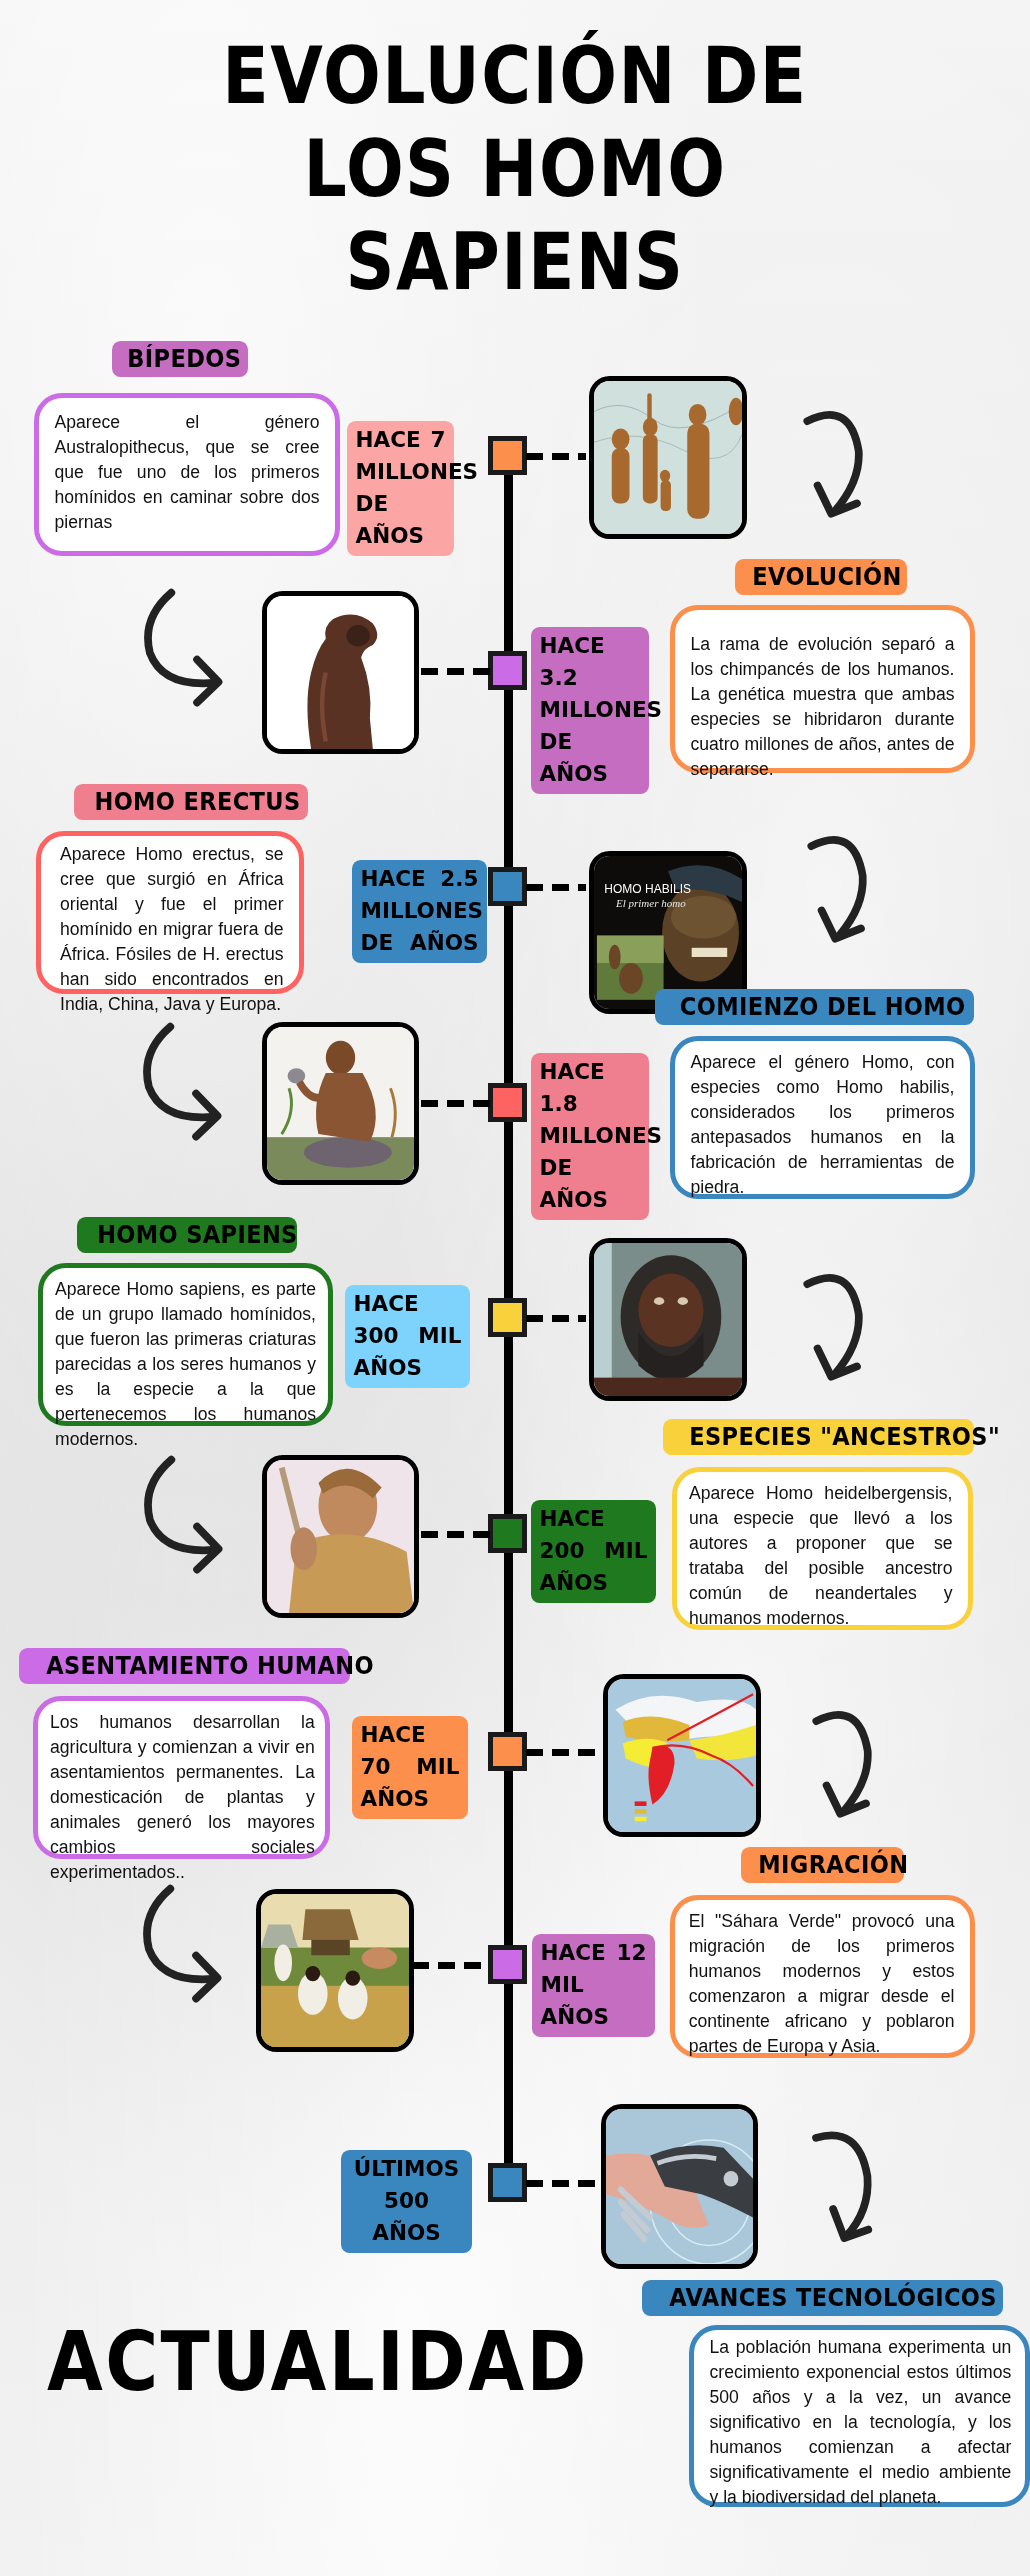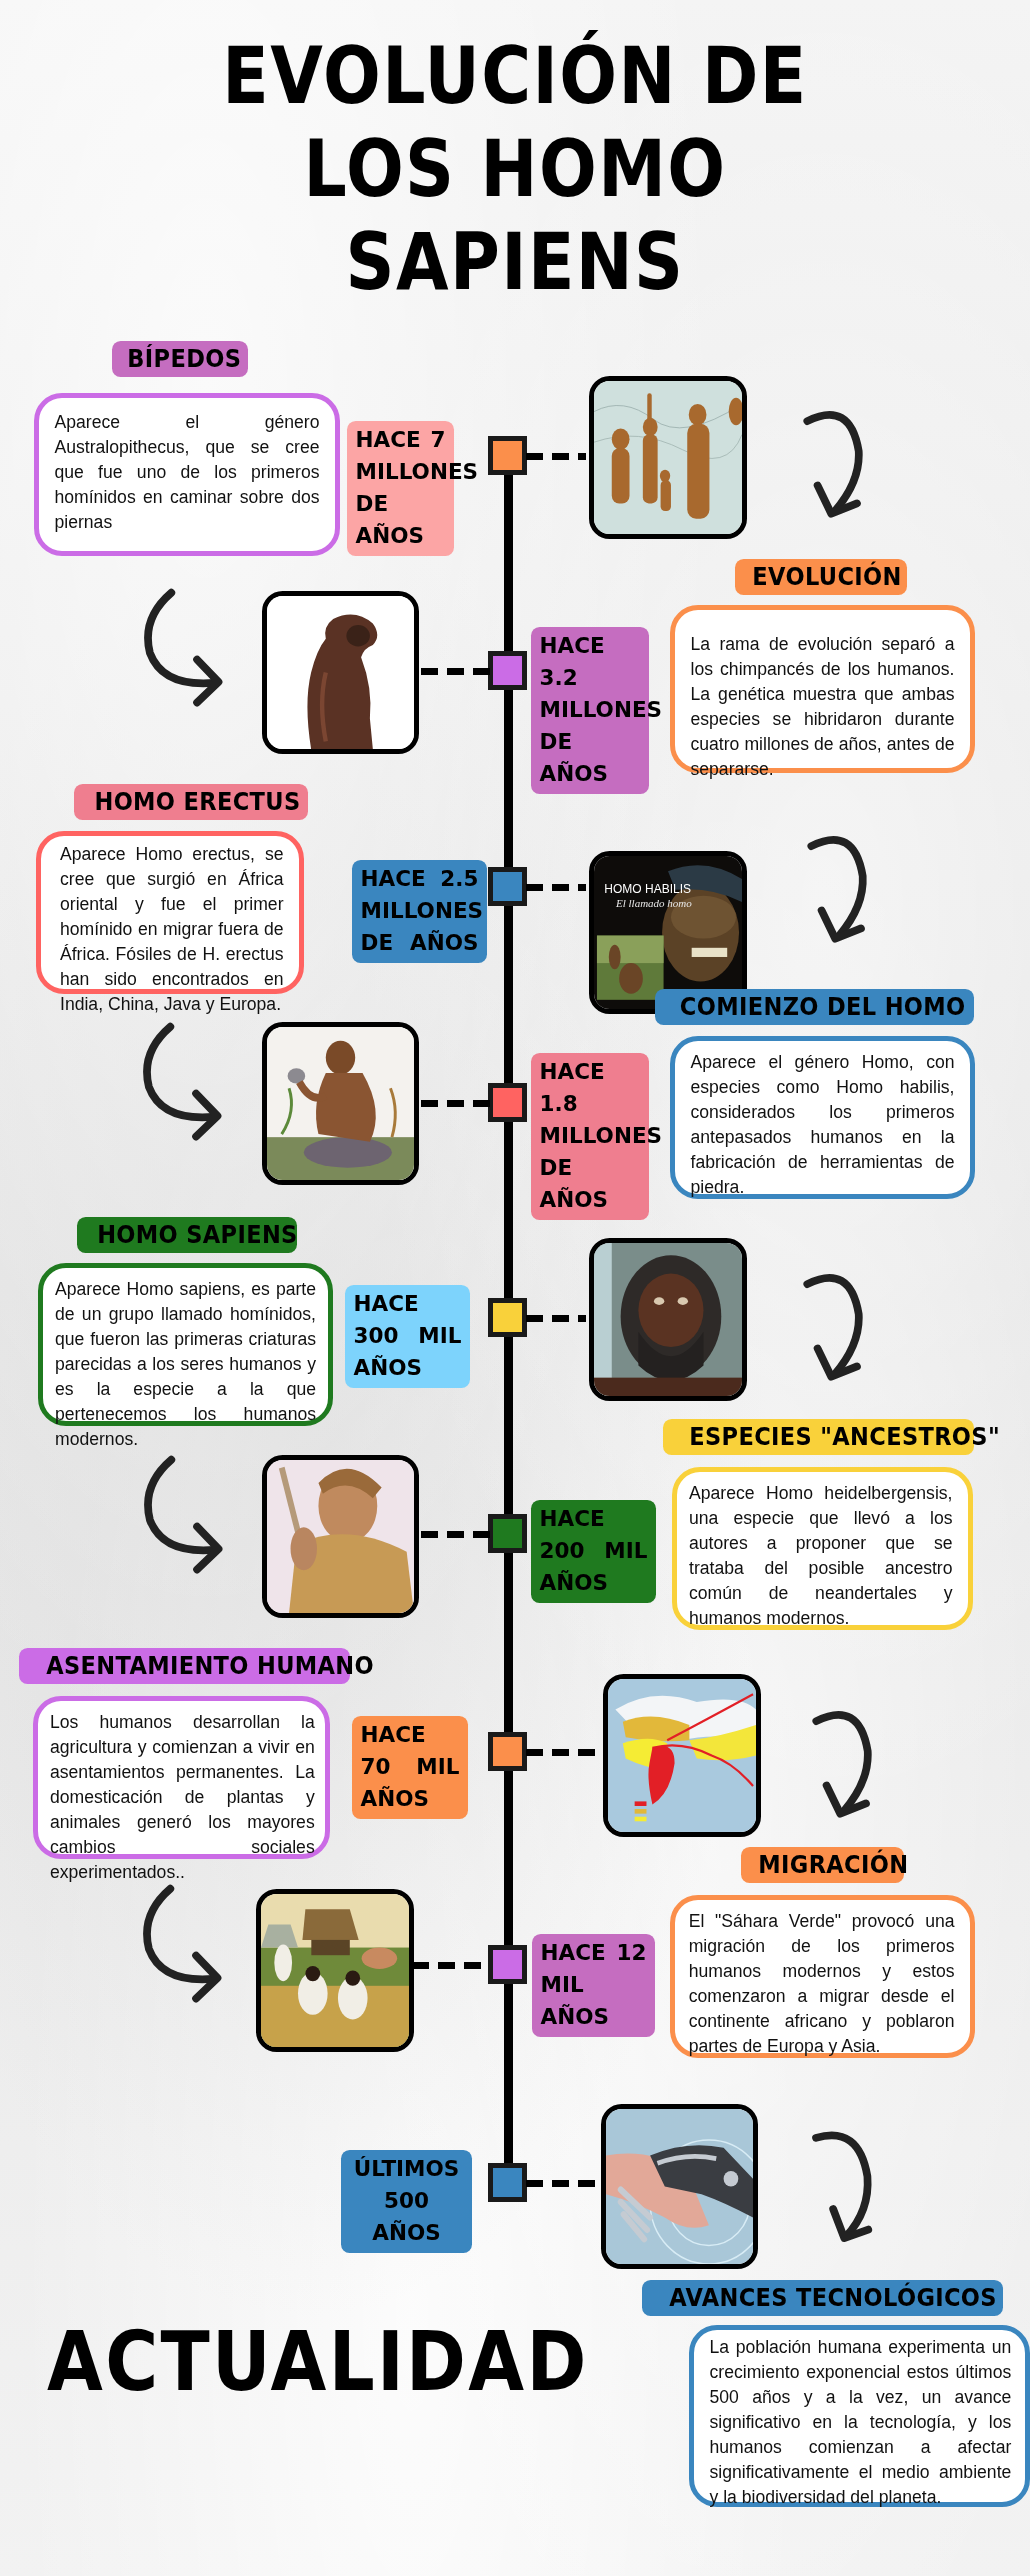--- a/index.html
+++ b/index.html
@@ -152,21 +152,21 @@
     <ellipse cx="72" cy="50" rx="26" ry="32" fill="#5b4226"></ellipse>
     <ellipse cx="74" cy="40" rx="22" ry="14" fill="#6e5332"></ellipse>
     <path d="M50 10 Q75 0 100 15 L100 30 Q80 20 55 22 Z" fill="#2b3a45"></path>
     <rect x="66" y="60" width="24" height="6" fill="#e9e2c8"></rect>
     <rect x="2" y="52" width="45" height="42" fill="#5f7a3a"></rect>
     <rect x="2" y="52" width="45" height="18" fill="#8aa05a"></rect>
     <ellipse cx="25" cy="80" rx="8" ry="10" fill="#6a4526"></ellipse>
     <ellipse cx="14" cy="66" rx="4" ry="8" fill="#6a4526"></ellipse>
   </svg>
   <div class="abs photo-caption" style="left:10.3px; top:26px; color:#fff; font-size:12px; white-space:nowrap;">HOMO HABILIS</div>
-  <div class="abs photo-caption" style="left:22px; top:41px; color:#e7e7e7; font-size:11px; font-style:italic; font-family:'Liberation Serif', serif; white-space:nowrap;">El llamado homo</div>
+  <div class="abs photo-caption" style="left:22px; top:41px; color:#e7e7e7; font-size:11px; font-style:italic; font-family:'Liberation Serif', serif; white-space:nowrap;">El primer homo</div>
 </div>
 <svg class="arrow" style="left:794px; top:829px;" width="86" height="120" viewBox="0 0 100 140">
   <path d="M20 20 Q70 -5 80 55 Q82 90 52 125" stroke="#222" stroke-width="9" fill="none" stroke-linecap="round"></path>
   <path d="M32 95 L48 128 L78 116" stroke="#222" stroke-width="9" fill="none" stroke-linecap="round" stroke-linejoin="round"></path>
 </svg>
 
 <div class="heading" style="left:655px; top:989px; width:319px; background:#3a86bf;">
   <span>COMIENZO DEL HOMO</span>
 </div>
 <div class="desc" style="left:670px; top:1036px; width:305px; height:163px; border-color:#3a86bf; padding-top:8.6px;">

